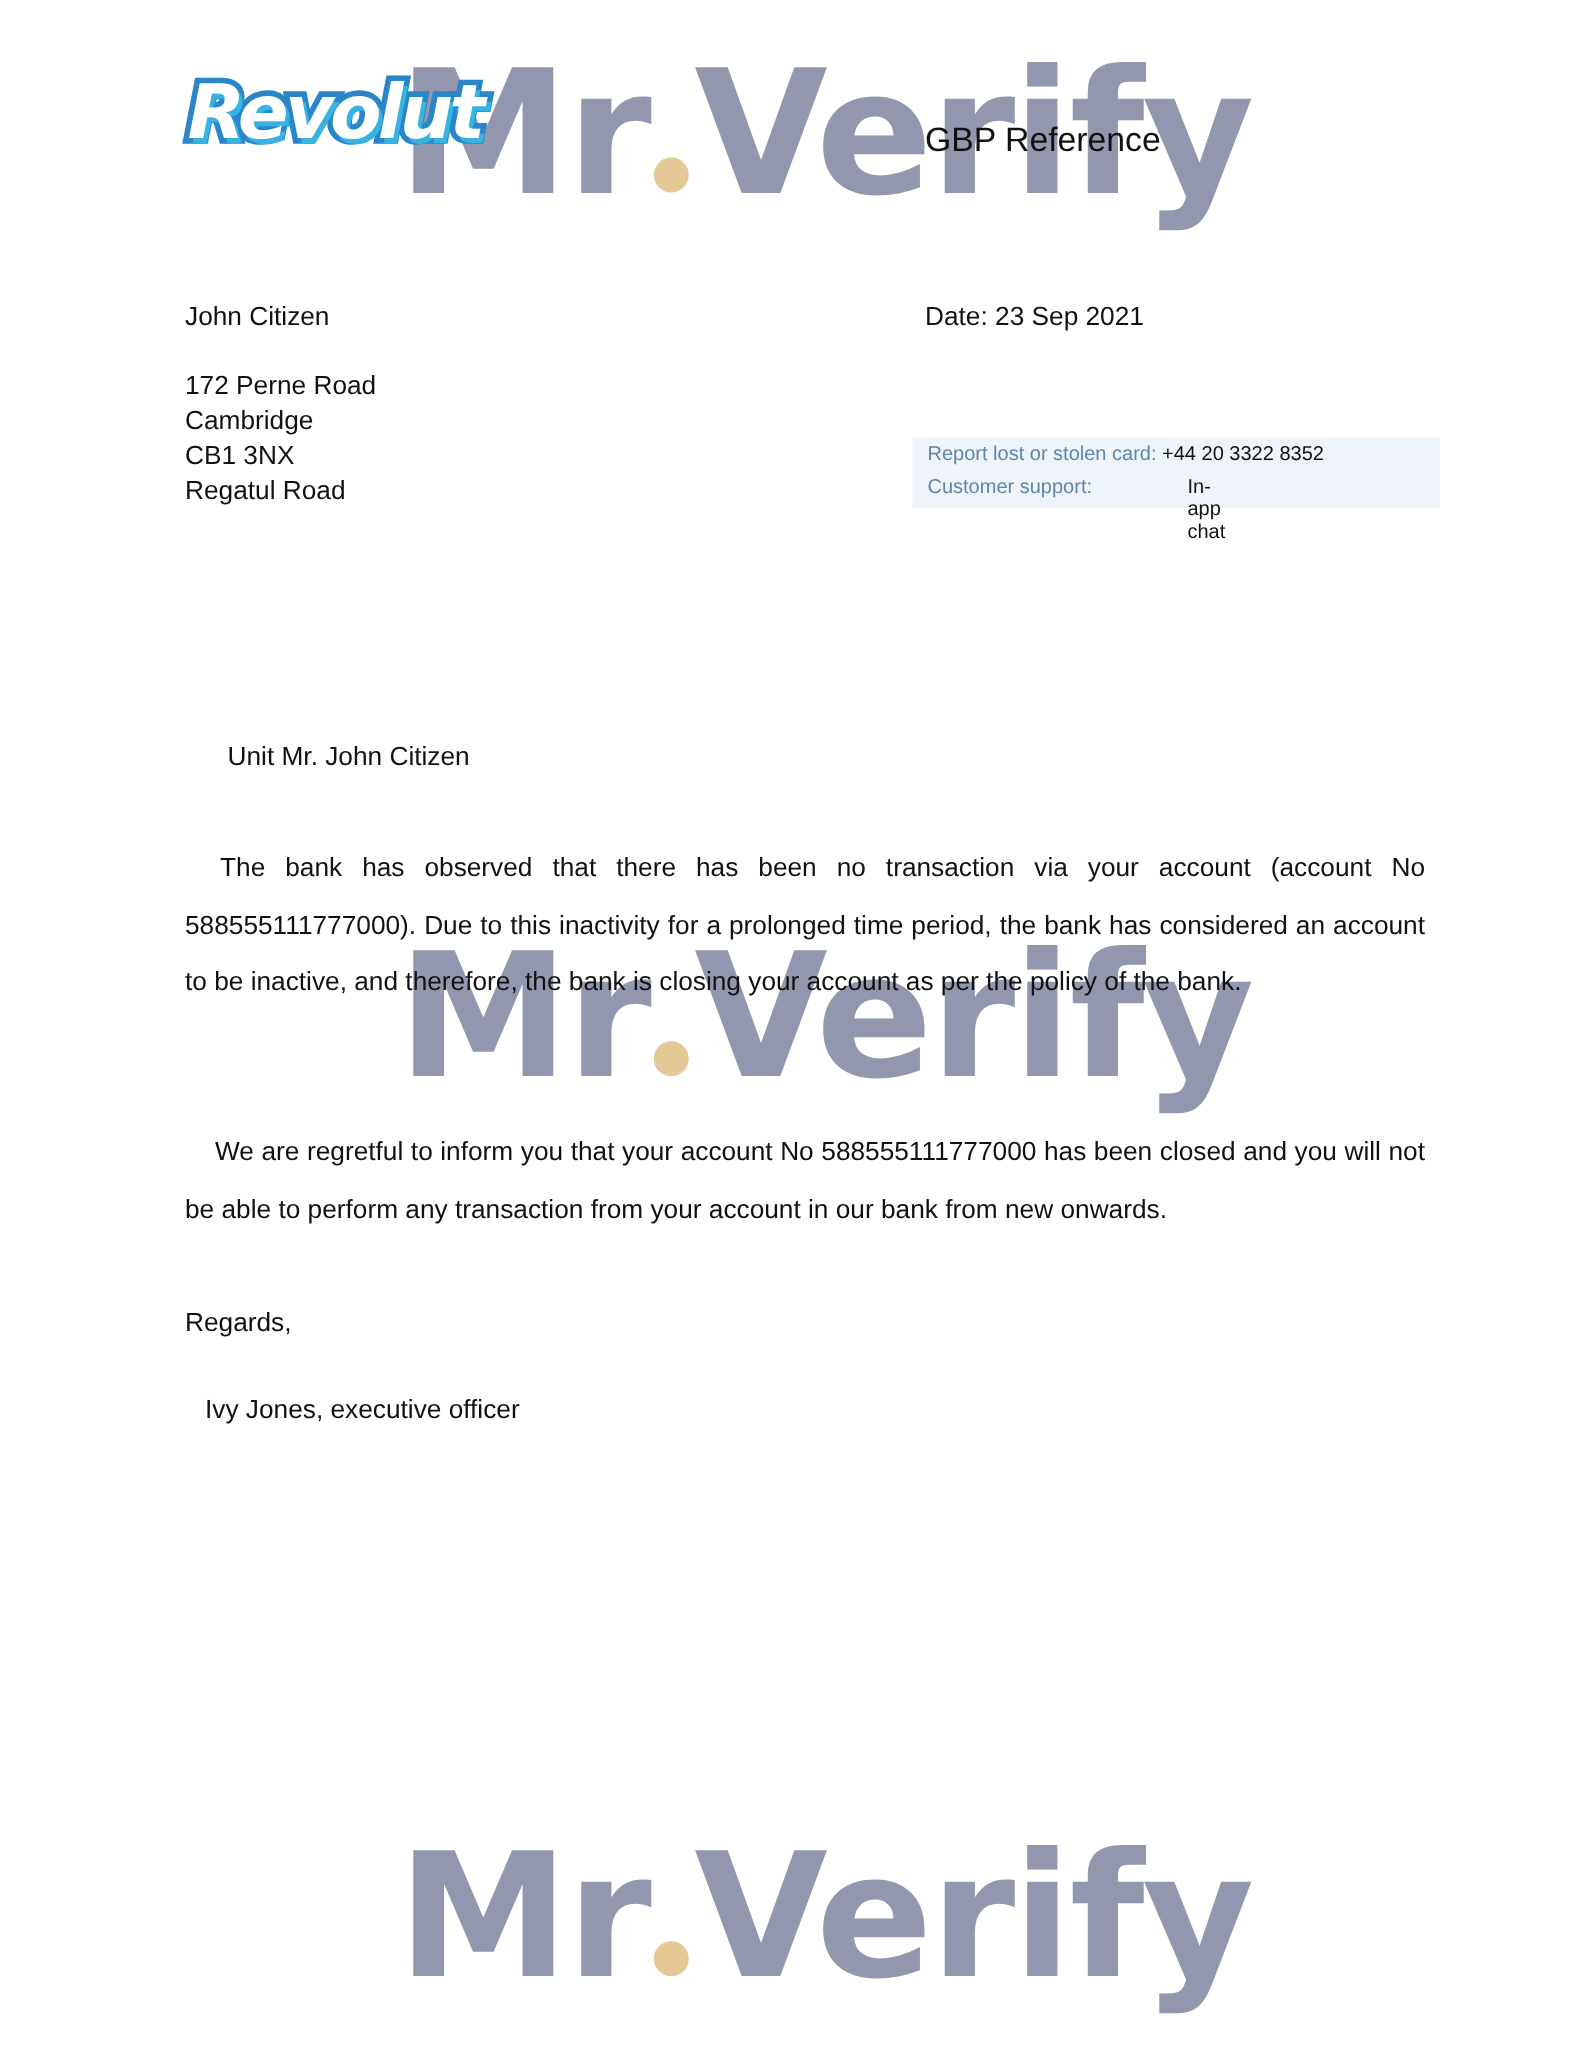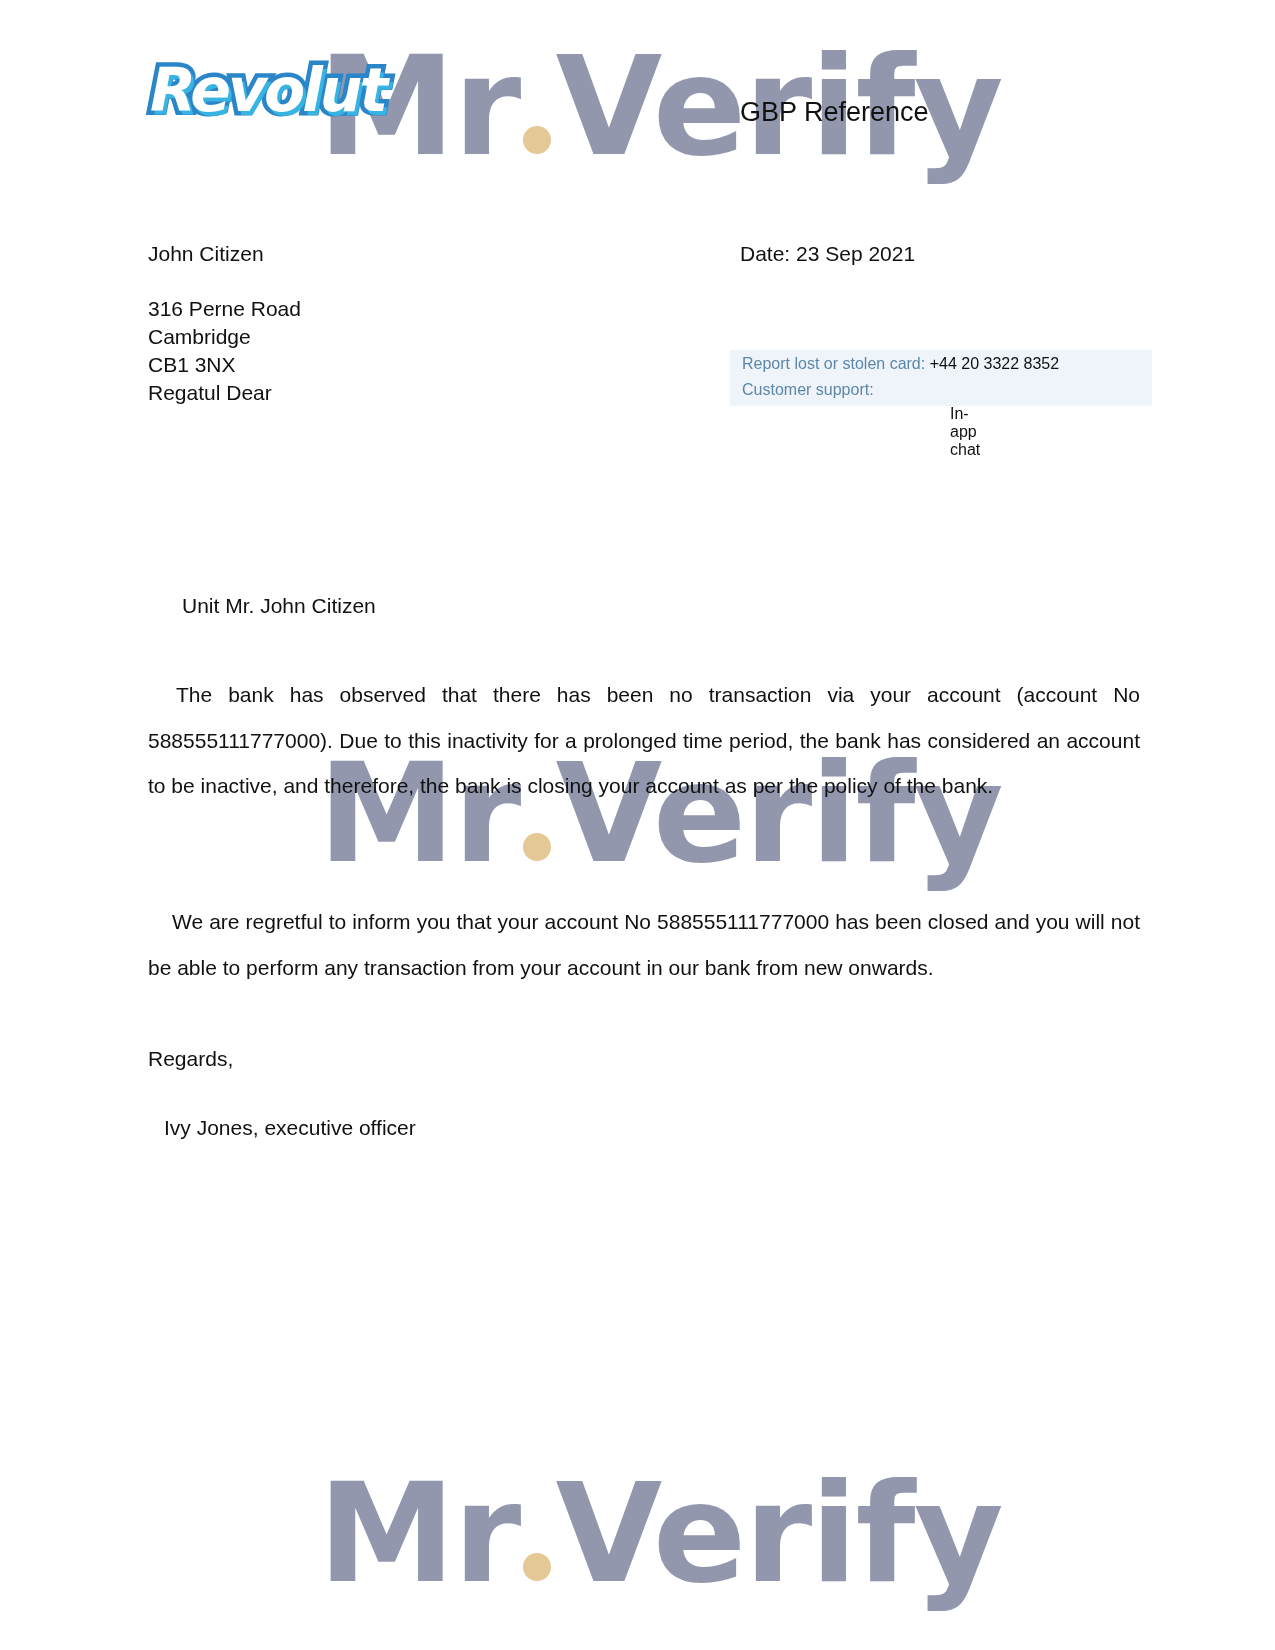--- a/index.html
+++ b/index.html
@@ -11,21 +11,21 @@
           -webkit-text-stroke:9px #2a86c8; paint-order:stroke fill;
           text-shadow:3px 4px 0 #38b4e3; }
   .doc-title { left:740px; top:97px; font-size:27px; color:#111; }
   .body-text { font-size:21px; line-height:28px; }
   .name { left:148px; top:240px; }
   .date { left:740px; top:240px; }
   .addr { left:148px; top:295px; }
   .contact { left:730px; top:350px; width:422px; height:56px; background:#eef4fa; }
   .contact .row { position:absolute; left:12px; font-size:16px; }
   .contact .lbl { color:#5d86a8; }
-  .contact .val { color:#111; position:absolute;margin-top:24px; }
+  .contact .val { color:#111; position:absolute; }
   .salut { left:182px; top:592px; }
   .para { left:148px; width:992px; font-size:21px; line-height:45.5px; text-align:justify; text-indent:28px; }
   .p1 { top:672px; }
   .p2 { top:899px; text-indent:24px; }
   .regards { left:148px; top:1045px; }
   .sign { left:148px; top:1114px;margin-left:16px; }
   .wm { font-family:"DejaVu Sans", sans-serif; font-weight:bold; font-size:138px; color:#8a8fa8;
         opacity:0.92; letter-spacing:-2px; line-height:1; pointer-events:none; }
   .wm .dot { display:inline-block; width:28px; height:28px; border-radius:50%; background:#e2c48d; vertical-align:baseline; margin:0 4px; }
   .wm1 { left:318px; top:38px; }
@@ -46,24 +46,24 @@
   <span>Mr</span><span class="dot"></span><span>Verify</span>
 </div>
 
 <div class="abs logo text-layer">Revolut</div>
 <div class="abs doc-title text-layer">GBP Reference</div>
 
 <div class="abs body-text name text-layer">John Citizen</div>
 <div class="abs body-text date text-layer">Date: 23 Sep 2021</div>
 
 <div class="abs body-text addr text-layer">
-  <div>316 Perne Road</div>
+  <div>172 Perne Road</div>
   <div>Cambridge</div>
   <div>CB1 3NX</div>
-  <div>Regatul Dear</div>
+  <div>Regatul Road</div>
 </div>
 
 <div class="abs contact text-layer">
   <div class="row" style="top:5px;text-align:right;">
     <span class="lbl">Report lost or stolen card:</span>
     <span style="color:#111;">+44 20 3322 8352</span>
   </div>
   <div class="row" style="top:31px;">
     <span class="lbl">Customer support:</span>
     <span class="val" style="left:208px;">In-app chat</span>

